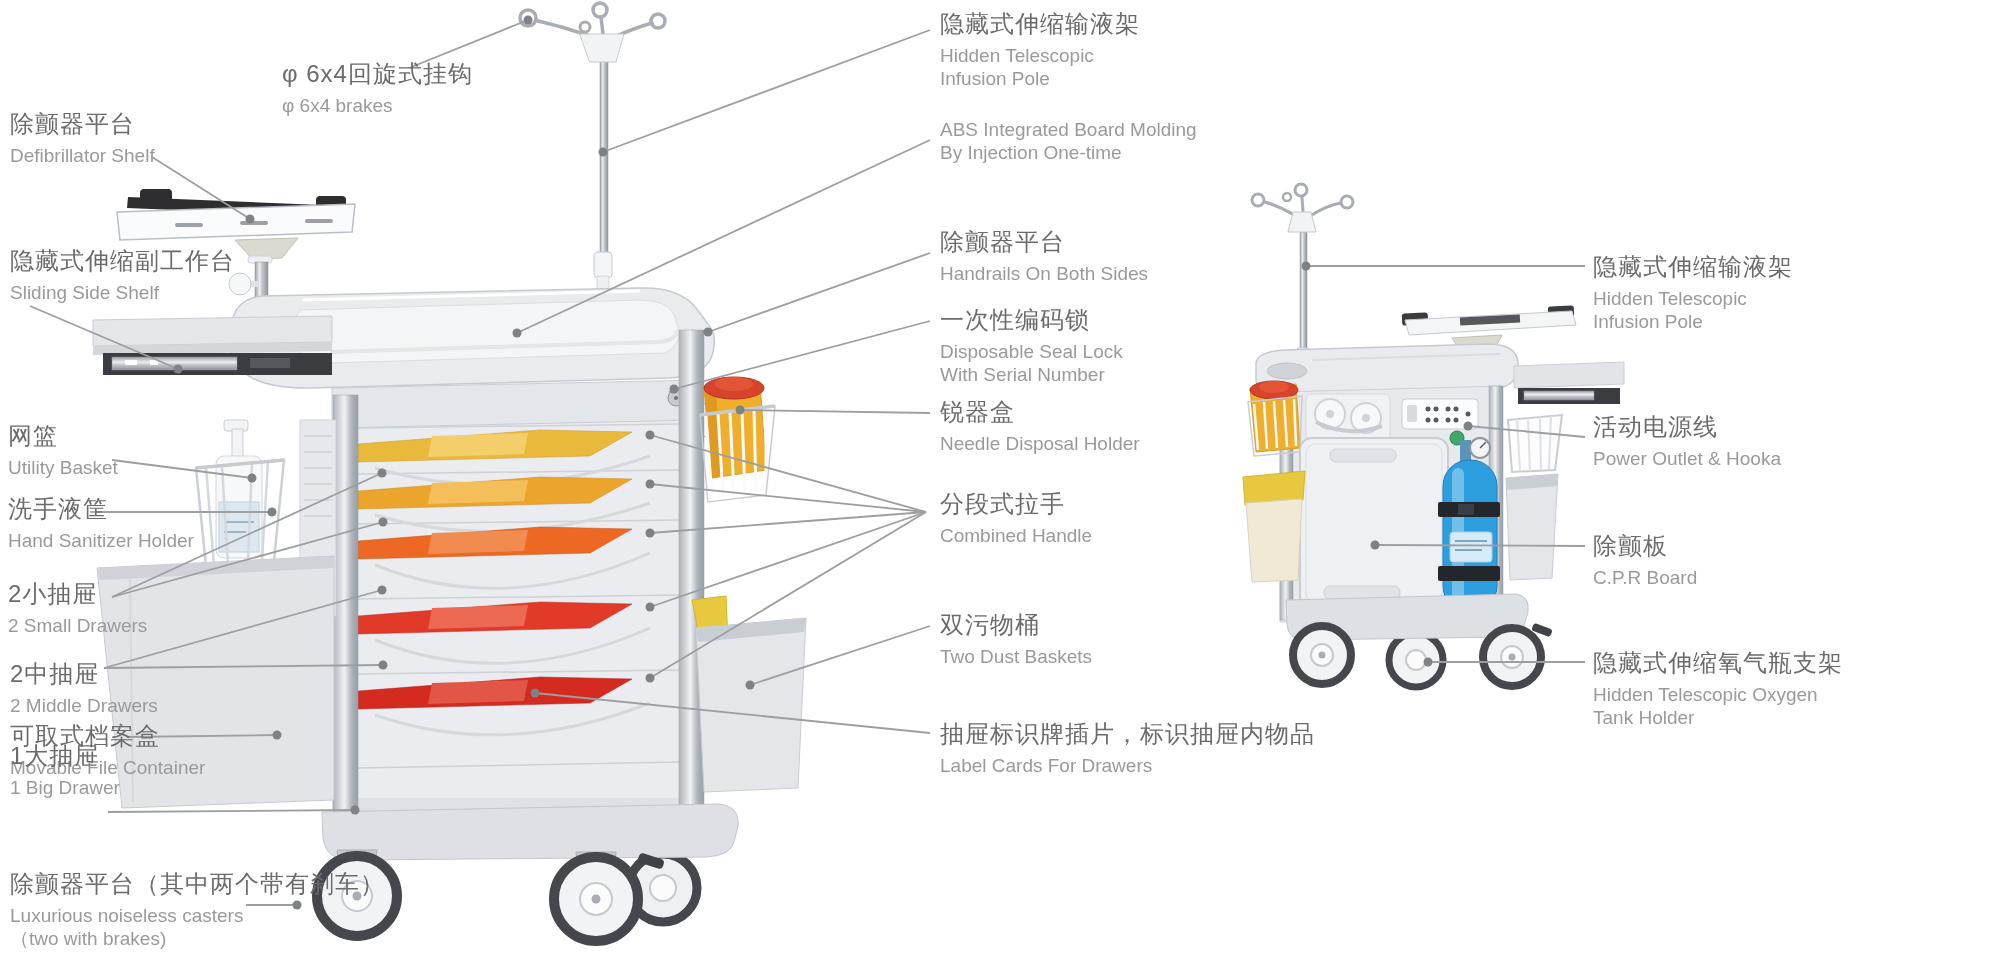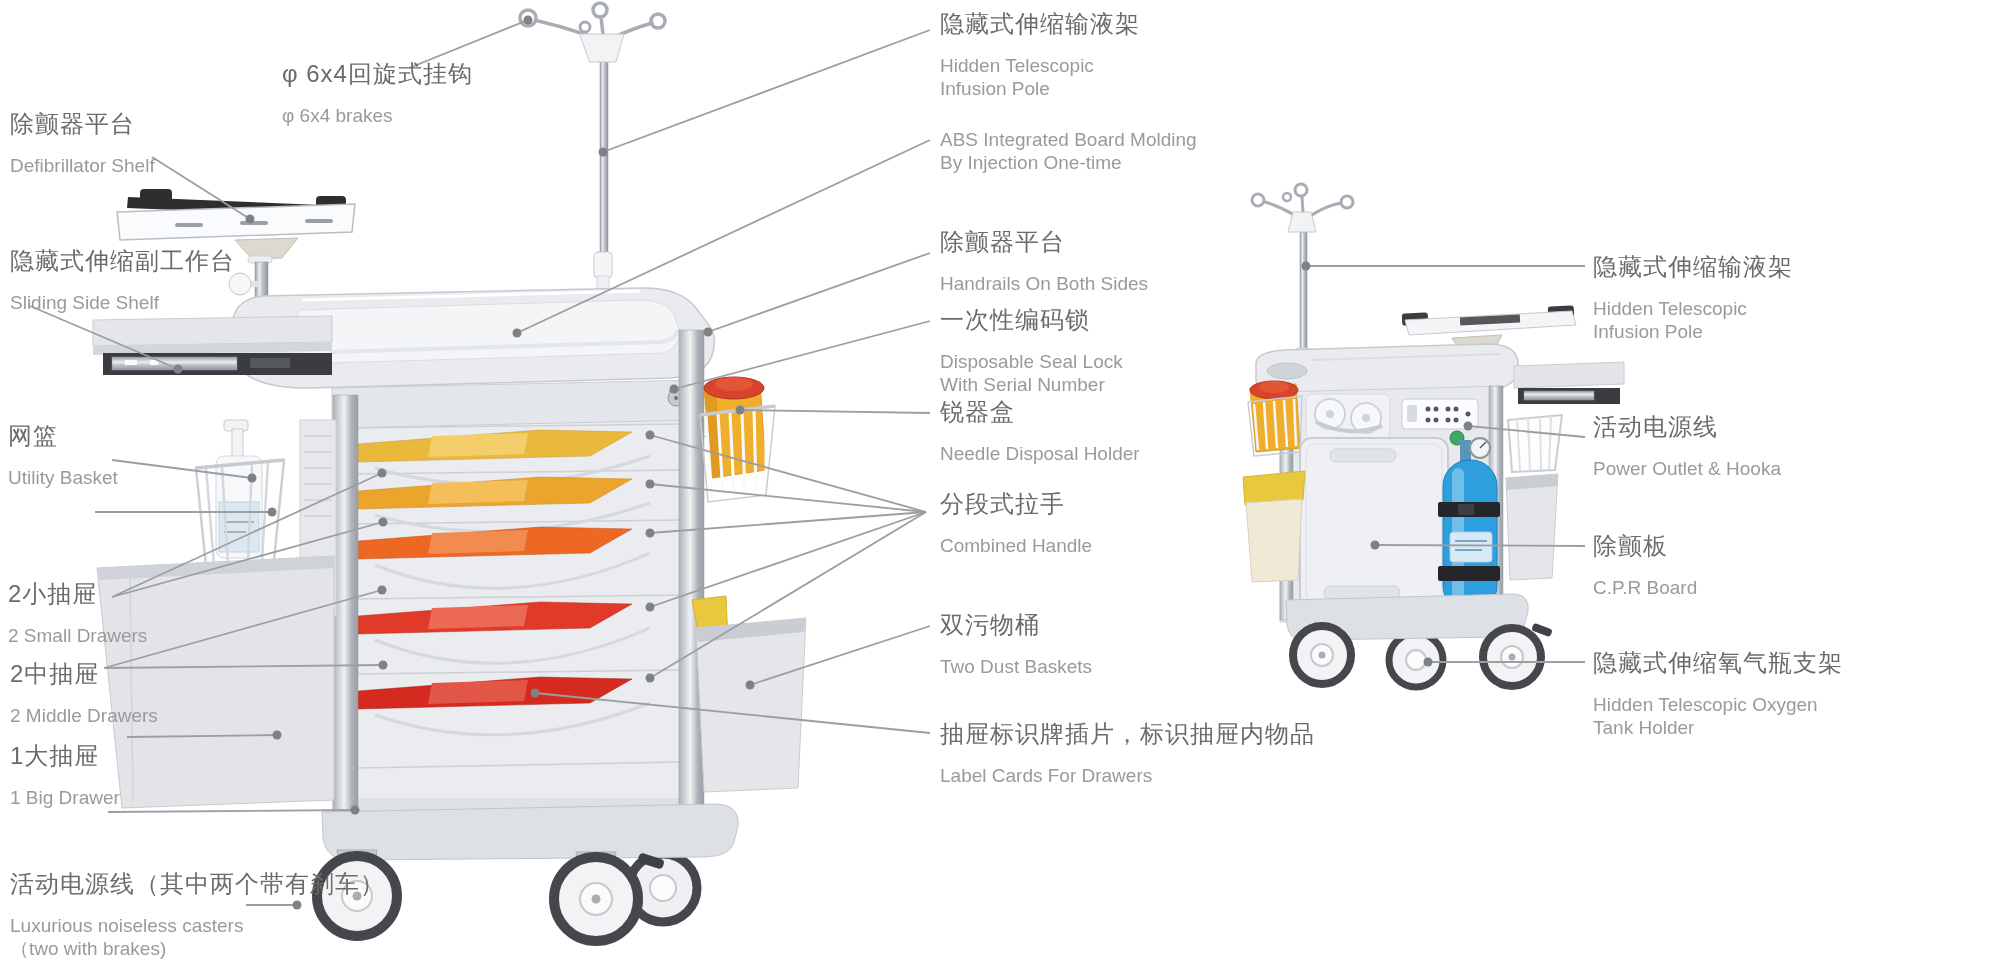--- a/index.html
+++ b/index.html
@@ -2,21 +2,21 @@
 <html><head>
 <meta charset="utf-8">
 <style>
   html,body{margin:0;padding:0;background:#ffffff;}
   .stage{position:relative;width:2000px;height:960px;background:#ffffff;overflow:hidden;
          font-family:"Liberation Sans","DejaVu Sans",sans-serif;}
   #cart-art,#leaders{position:absolute;left:0;top:0;width:2000px;height:960px;}
   #leaders{z-index:5;pointer-events:none;}
   .label{position:absolute;z-index:10;}
   .label .zh{font-size:24px;line-height:24px;color:#6b6b6b;font-weight:500;letter-spacing:1px;white-space:pre-line;}
-  .label .en{font-size:19px;line-height:23px;color:#9a9a9a;white-space:pre-line;margin-top:18px;}
+  .label .en{font-size:19px;line-height:23px;color:#9a9a9a;white-space:pre-line;margin-top:8px;}
 </style>
 </head>
 <body>
 
 <div class="stage">
 
 <svg id="cart-art" viewBox="0 0 2000 960">
   <defs>
     <linearGradient id="chromeV" x1="0" y1="0" x2="1" y2="0">
       <stop offset="0" stop-color="#9aa0a8"></stop>
@@ -423,34 +423,42 @@
   <div class="en">Defibrillator Shelf</div>
 </div>
 <div class="label" style="left:10px;top:249px">
   <div class="zh">隐藏式伸缩副工作台</div>
   <div class="en">Sliding Side Shelf</div>
 </div>
 <div class="label" style="left:8px;top:424px">
   <div class="zh">网篮</div>
   <div class="en">Utility Basket</div>
 </div>
+<div class="label" style="left:8px;top:497px">
+  <div class="zh">洗手液筐</div>
+  <div class="en">Hand Sanitizer Holder</div>
+</div>
 <div class="label" style="left:8px;top:582px">
   <div class="zh">2小抽屉</div>
   <div class="en">2 Small Drawers</div>
 </div>
 <div class="label" style="left:10px;top:662px">
   <div class="zh">2中抽屉</div>
   <div class="en">2 Middle Drawers</div>
 </div>
+<div class="label" style="left:10px;top:724px">
+  <div class="zh">可取式档案盒</div>
+  <div class="en">Movable File Container</div>
+</div>
 <div class="label" style="left:10px;top:744px">
   <div class="zh">1大抽屉</div>
   <div class="en">1 Big Drawer</div>
 </div>
 <div class="label" style="left:10px;top:872px">
-  <div class="zh">活动电源线（其中两个带有刹车）</div>
+  <div class="zh">除颤器平台（其中两个带有刹车）</div>
   <div class="en">Luxurious noiseless casters
 （two with brakes)</div>
 </div>
 
 <div class="label" style="left:940px;top:12px">
   <div class="zh">隐藏式伸缩输液架</div>
   <div class="en">Hidden Telescopic
 Infusion Pole</div>
 </div>
 <div class="label" style="left:940px;top:110px">

